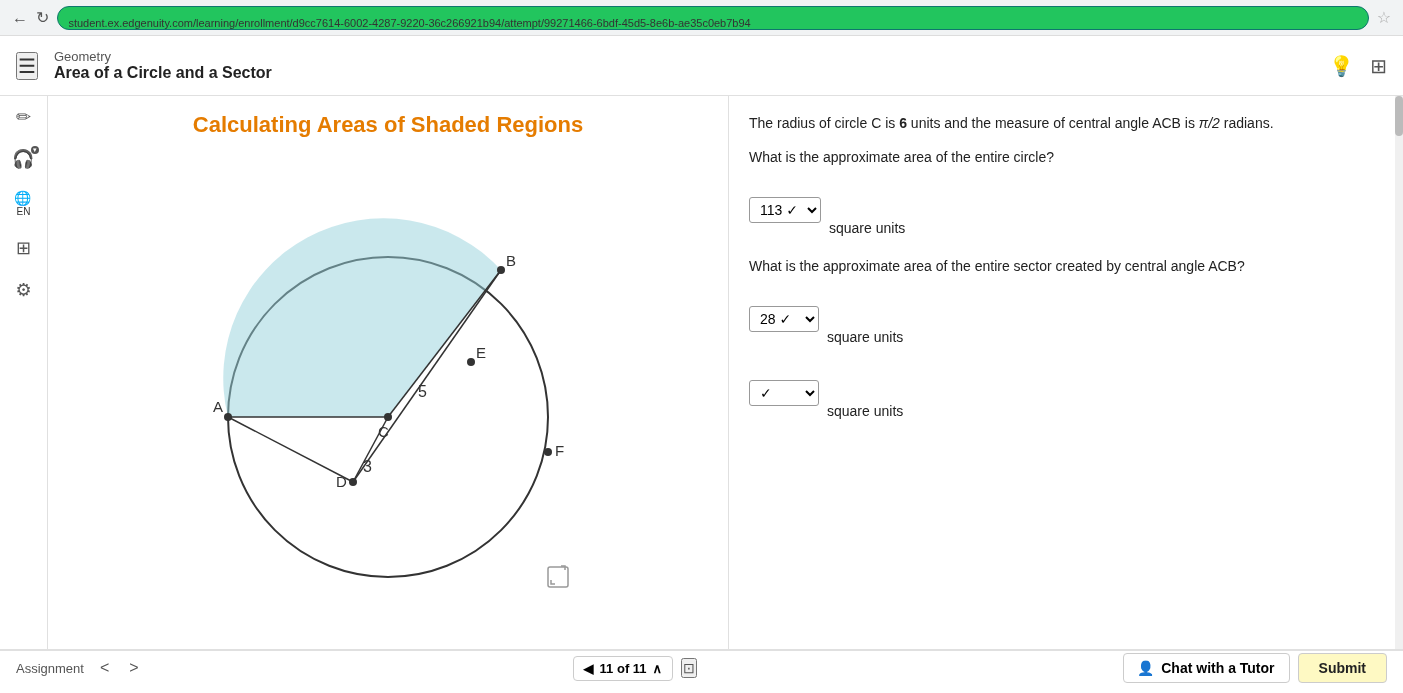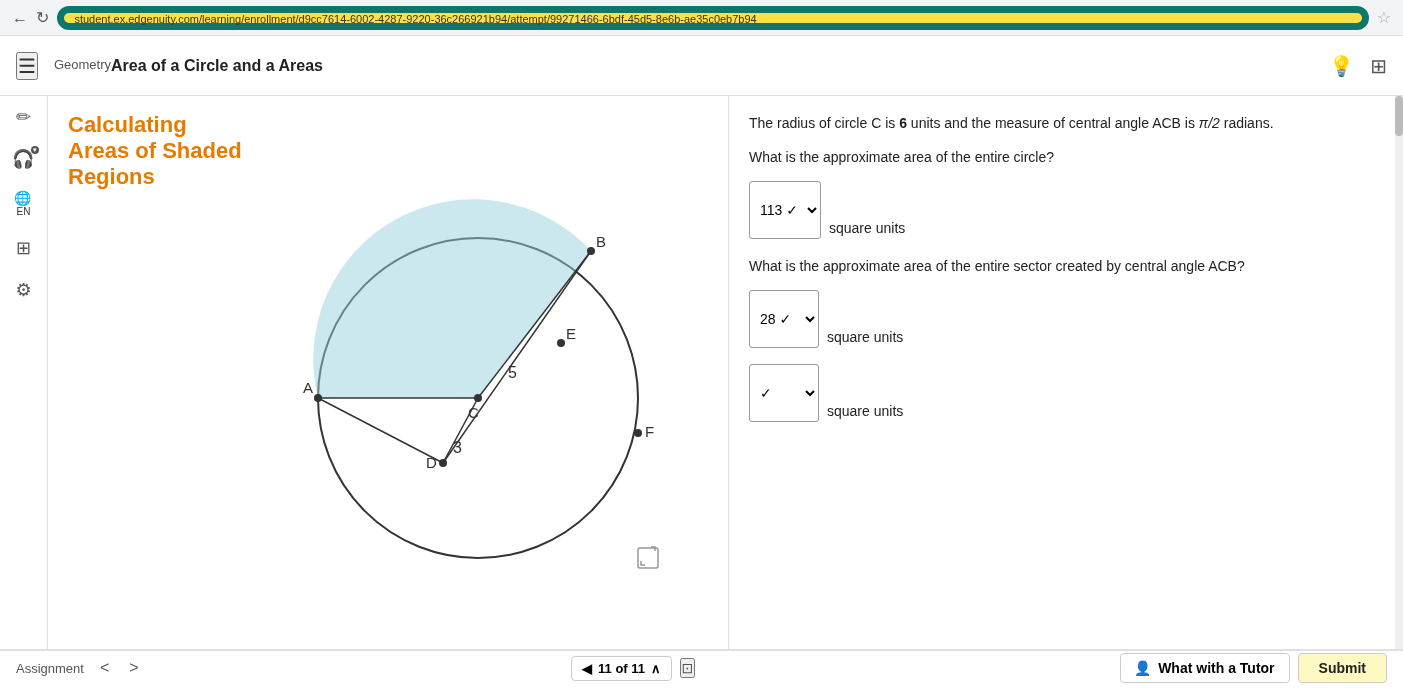--- a/index.html
+++ b/index.html
@@ -6,33 +6,33 @@
     body { font-family: Arial, sans-serif; background: #fff; width: 1403px; height: 693px; overflow: hidden; }
 
     
     .top-bar {
       display: flex; align-items: center; height: 36px;
       background: #f1f3f4; border-bottom: 1px solid #ddd;
       padding: 0 12px; gap: 8px;
     }
     .nav-btn { background: none; border: none; cursor: pointer; font-size: 16px; color: #555; }
     .url-bar {
-      flex: 1; height: 24px; border: 7px solid #0f766e; border-radius: 12px;
-      background: #fde047; font-size: 12px; color: #333;
-      display: flex; align-items: flex-start; padding: 0 10px;
+      flex: 1; height: 24px; border: 1px solid #0f766e; border-radius: 12px;
+      background: #22c55e; font-size: 12px; color: #333;
+      display: flex; align-items: flex-end; padding: 0 10px;
     }
     .star-btn { background: none; border: none; cursor: pointer; font-size: 16px; color: #aaa; }
 
     
     .app-header {
       display: flex; align-items: center; height: 60px;
       border-bottom: 1px solid #e0e0e0; padding: 0 16px; gap: 16px;
     }
     .hamburger { font-size: 20px; cursor: pointer; color: #333; }
-    .header-titles { display: flex; flex-direction: row; }
+    .header-titles { display: flex; flex-direction: column; }
     .header-subject { font-size: 13px; color: #555; }
     .header-topic { font-size: 16px; font-weight: bold; color: #222; }
     .header-right { margin-left: auto; display: flex; gap: 16px; }
     .header-icon-btn { background: none; border: none; cursor: pointer; font-size: 20px; color: #555; }
 
     
     .main-layout { display: flex; height: calc(693px - 36px - 60px - 44px); }
 
     
     .left-sidebar {
@@ -40,38 +40,39 @@
       display: flex; flex-direction: column; align-items: center;
       padding: 10px 0; gap: 20px;
     }
     .sidebar-icon { font-size: 18px; color: #555; cursor: pointer; position: relative; }
 
     
     .content-area { flex: 1; display: flex; overflow: hidden; }
 
     
     .diagram-section {
-      flex: 0 0 680px; padding: 16px 20px; display: flex; 
+      flex: 0 0 680px; padding: 16px 20px; display: flex; flex-direction: column;
       position: relative;
+      text-align: center;
     }
     .section-title { font-size: 22px; font-weight: bold; color: #e57c00; margin-bottom: 12px; }
 
     .diagram-container {
       flex: 1; display: flex; align-items: center; justify-content: center;
       position: relative;
     }
 
     
     .question-section {
       flex: 1; padding: 16px 20px; overflow-y: auto; border-left: 1px solid #e0e0e0;
       font-size: 14px; line-height: 1.6;
     }
     .question-text { margin-bottom: 12px; color: #222; }
     .question-text strong { font-weight: bold; }
-    .answer-row { display: flex; gap: 8px; margin-bottom: 16px; }
+    .answer-row { display: flex; align-items: center; gap: 8px; margin-bottom: 16px; }
     .answer-select {
       border: 1px solid #999; border-radius: 3px; padding: 3px 6px;
       font-size: 14px; background: #fff; cursor: pointer; min-width: 70px;
     }
     .unit-label { font-size: 14px; color: #222; margin-top: 36px; }
     .scrollbar-track {
       position: absolute; right: 0; top: 0; width: 8px; height: 100%;
       background: #f0f0f0;
     }
     .scrollbar-thumb {
@@ -116,21 +117,21 @@
   <div class="url-bar">
     <span style="font-size:11px;color:#333;">student.ex.edgenuity.com/learning/enrollment/d9cc7614-6002-4287-9220-36c266921b94/attempt/99271466-6bdf-45d5-8e6b-ae35c0eb7b94</span>
   </div>
   <button class="star-btn">☆</button>
 </div>
 
 <div class="app-header">
   <button class="hamburger">☰</button>
   <div class="header-titles">
     <span class="header-subject">Geometry</span>
-    <span class="header-topic">Area of a Circle and a Areas</span>
+    <span class="header-topic">Area of a Circle and a Sector</span>
   </div>
   <div class="header-right">
     <button class="header-icon-btn">💡</button>
     <button class="header-icon-btn">⊞</button>
   </div>
 </div>
 
 <div class="main-layout">
 
   <div class="left-sidebar">
@@ -256,19 +257,19 @@
       <span style="cursor:pointer;">◀</span>
       <span>11 of 11</span>
       <span style="cursor:pointer;">∧</span>
     </div>
     <button class="expand-btn">⊡</button>
   </div>
 
   <div class="bottom-right">
     <button class="chat-btn">
       <span>👤</span>
-      <span>What with a Tutor</span>
+      <span>Chat with a Tutor</span>
     </button>
     <button class="submit-btn">
       <span>Submit</span>
     </button>
   </div>
 </div>
 
 </body></html>

